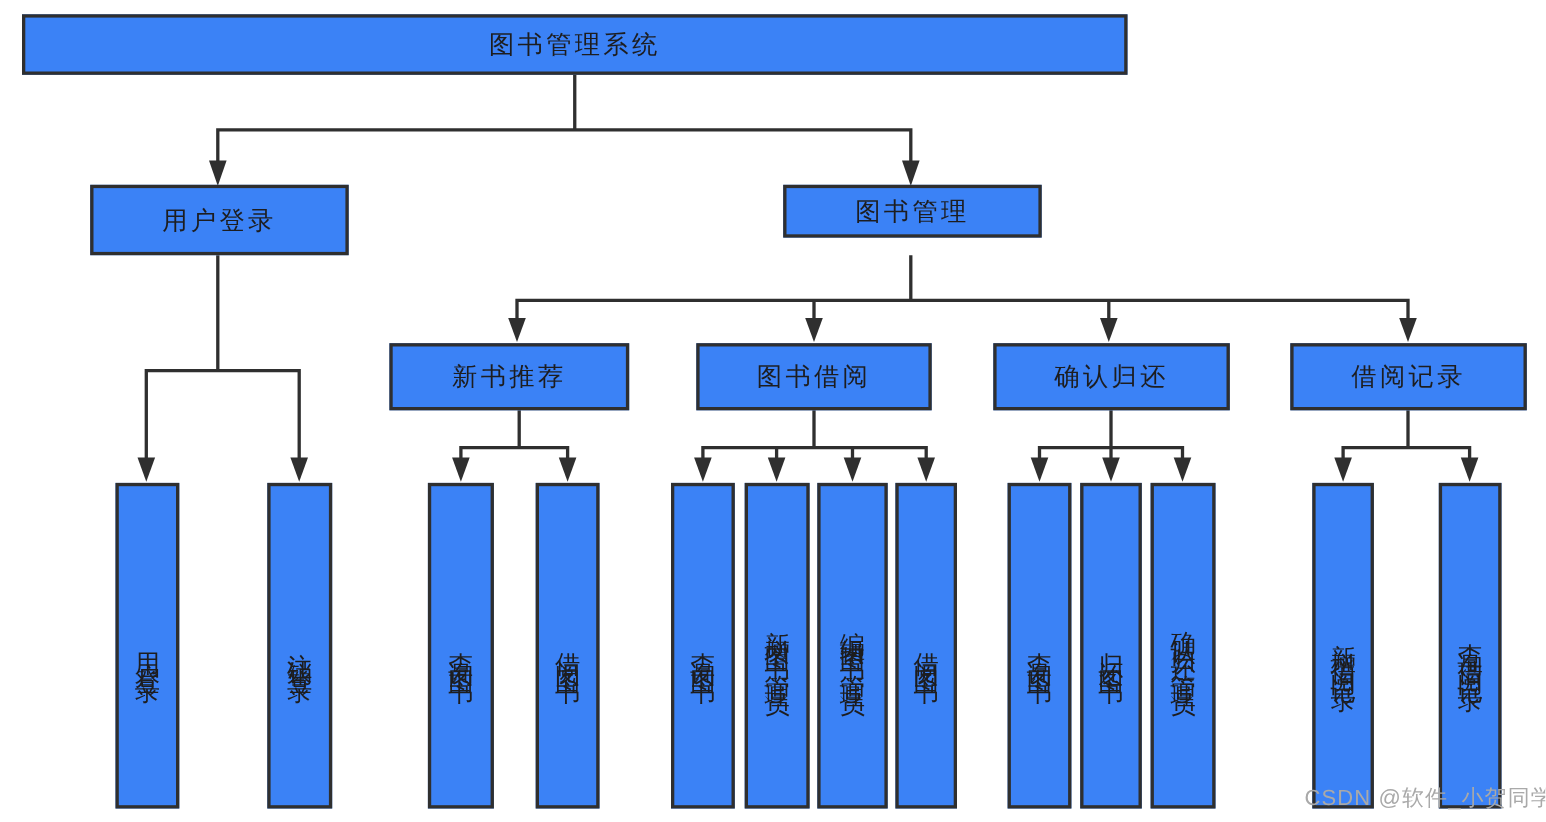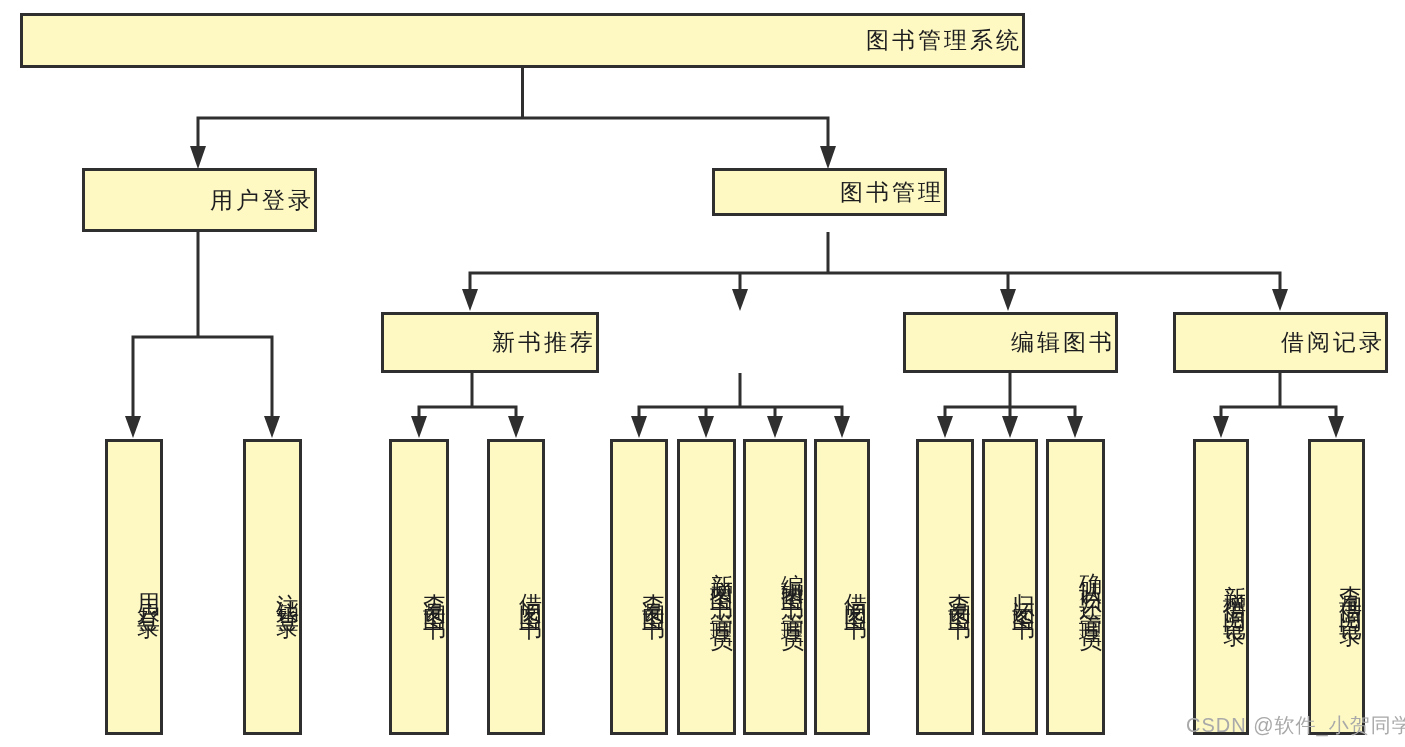--- a/index.html
+++ b/index.html
@@ -2,22 +2,22 @@
 <html><head>
 <meta charset="utf-8">
 <style>
   html,body{margin:0;padding:0;background:#ffffff;}
   .stage{
     position:relative;width:1405px;height:747px;background:#ffffff;overflow:hidden;
     font-family:"Liberation Sans","DejaVu Sans",sans-serif;
   }
   .wires{position:absolute;left:0;top:0;}
   .box{
-    position:absolute;box-sizing:border-box;border:3px solid #2f2f2f;background:#fef9c3;
-    display:flex;align-items:center;justify-content:flex-end;color:#1d1d1f;
+    position:absolute;box-sizing:border-box;border:3px solid #2f2f2f;background:#3b82f6;
+    display:flex;align-items:center;justify-content:center;color:#1d1d1f;
   }
   .box.h span{font-size:23px;letter-spacing:3px;white-space:nowrap;}
   .box.v .vt{
     writing-mode:vertical-rl;text-orientation:mixed;
     font-size:23px;line-height:1;letter-spacing:8px;margin-bottom:-8px;white-space:nowrap;
   }
   .watermark{
     position:absolute;left:1186px;top:712px;font-size:20px;color:#a9a9a9;
     letter-spacing:1px;white-space:nowrap;
   }
@@ -64,25 +64,28 @@
     <span>图书管理系统</span>
   </div>
 
   <div class="box h" style="left:82px;top:168px;width:235px;height:64px">
     <span>用户登录</span>
   </div>
   <div class="box h" style="left:712px;top:168px;width:235px;height:48px">
     <span>图书管理</span>
   </div>
 
-  <div class="box h" style="left:381px;top:312px;width:218px;height:61px">
+  <div class="box h" style="left:354px;top:312px;width:218px;height:61px">
     <span>新书推荐</span>
   </div>
+  <div class="box h" style="left:633px;top:312px;width:214px;height:61px">
+    <span>图书借阅</span>
+  </div>
   <div class="box h" style="left:903px;top:312px;width:215px;height:61px">
-    <span>编辑图书</span>
+    <span>确认归还</span>
   </div>
   <div class="box h" style="left:1173px;top:312px;width:215px;height:61px">
     <span>借阅记录</span>
   </div>
 
   <div class="box v" style="left:105px;top:439px;width:58px;height:296px">
     <span class="vt">用户登录</span>
   </div>
   <div class="box v" style="left:243px;top:439px;width:59px;height:296px">
     <span class="vt">注销登录</span>

